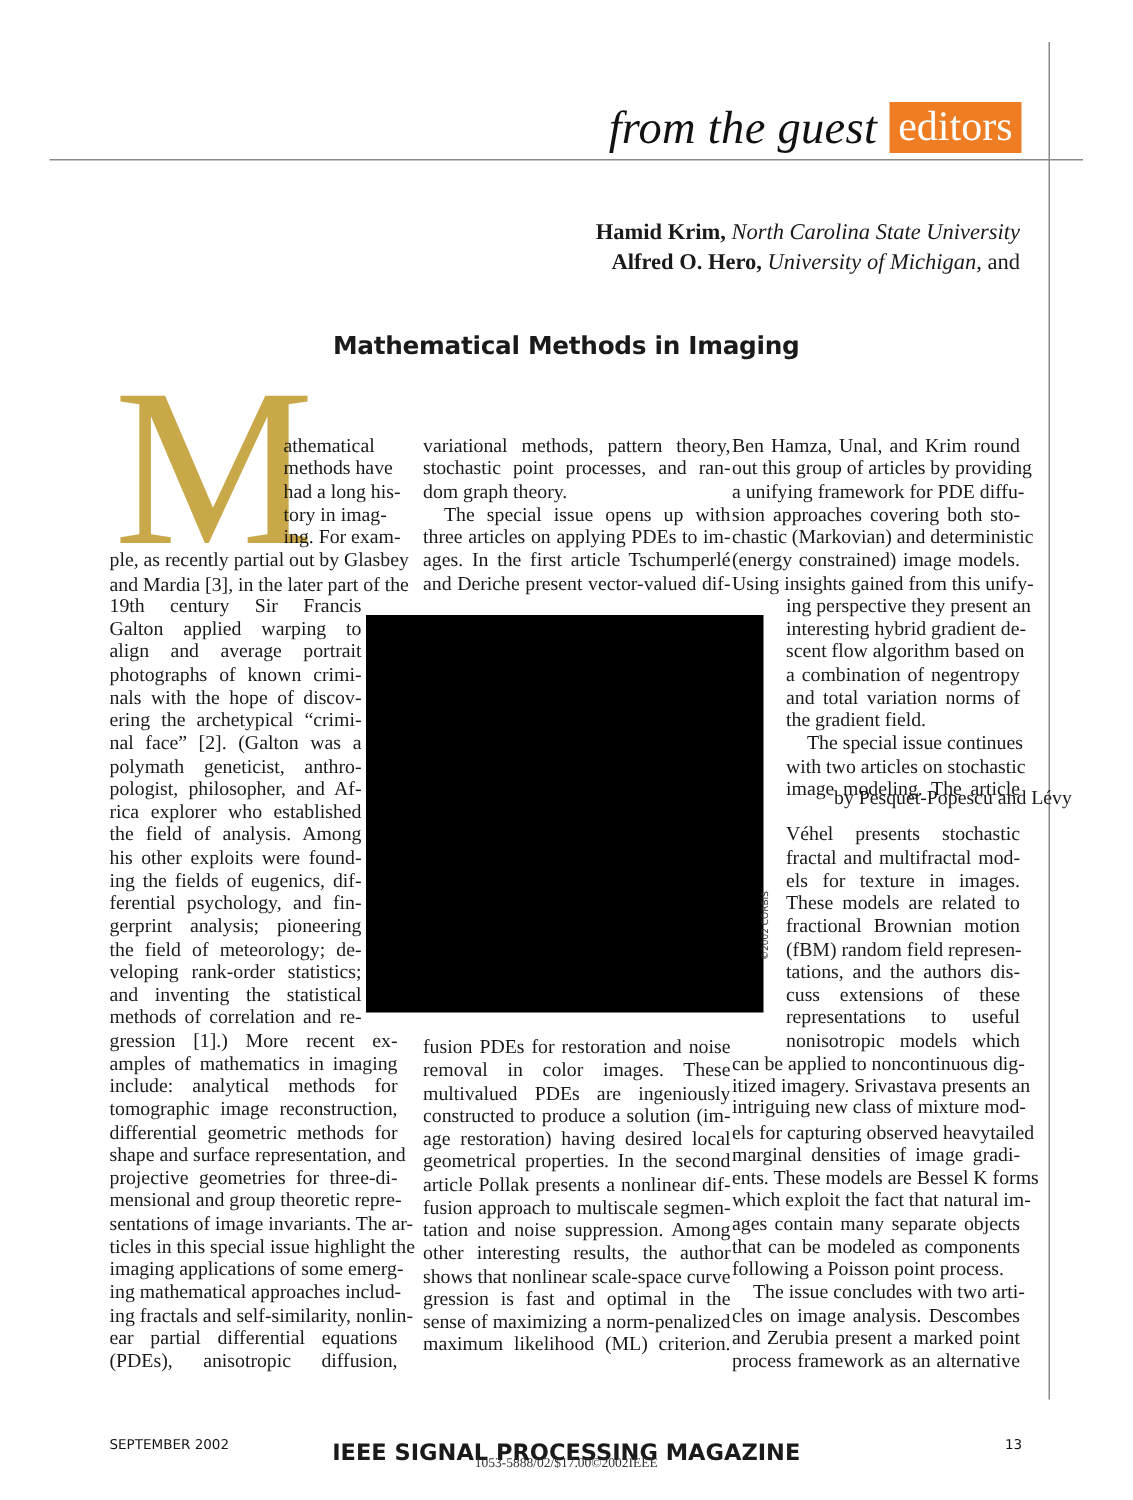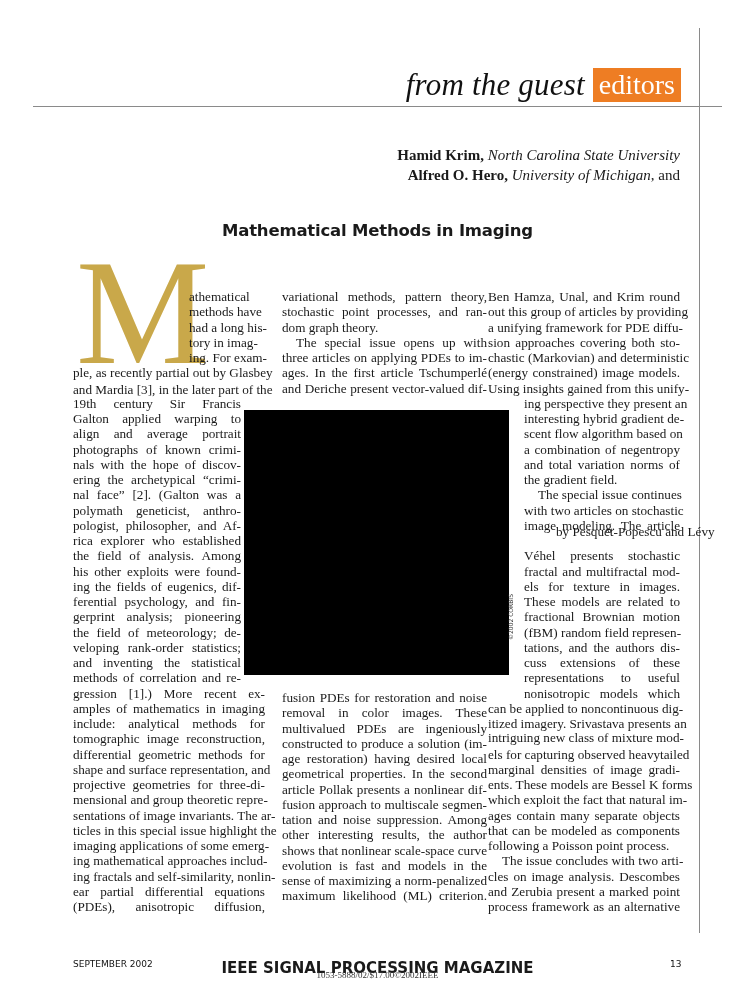--- a/index.html
+++ b/index.html
@@ -98,21 +98,21 @@
     <div class="line" style="left: 282px; width: 205px; top: 705.25px;">removal in color images. These</div>
     <div class="line" style="left: 282px; width: 205px; top: 720.5px;">multivalued PDEs are ingeniously</div>
     <div class="line" style="left: 282px; width: 205px; top: 735.75px;">constructed to produce a solution (im-</div>
     <div class="line" style="left: 282px; width: 205px; top: 751px;">age restoration) having desired local</div>
     <div class="line" style="left: 282px; width: 205px; top: 766.25px;">geometrical properties. In the second</div>
     <div class="line" style="left: 282px; width: 205px; top: 781.5px;">article Pollak presents a nonlinear dif-</div>
     <div class="line" style="left: 282px; width: 205px; top: 796.75px;">fusion approach to multiscale segmen-</div>
     <div class="line" style="left: 282px; width: 205px; top: 812px;">tation and noise suppression. Among</div>
     <div class="line" style="left: 282px; width: 205px; top: 827.25px;">other interesting results, the author</div>
     <div class="line" style="left: 282px; width: 205px; top: 842.5px;">shows that nonlinear scale-space curve</div>
-    <div class="line" style="left: 282px; width: 205px; top: 857.75px;">evolution is fast and models in the</div>
+    <div class="line" style="left: 282px; width: 205px; top: 857.75px;">gression is fast and optimal in the</div>
     <div class="line" style="left: 282px; width: 205px; top: 873px;">sense of maximizing a norm-penalized</div>
     <div class="line" style="left: 282px; width: 205px; top: 888.25px;">maximum likelihood (ML) criterion.</div>
     <div class="line" style="left: 488px; width: 192px; top: 289px;">Ben Hamza, Unal, and Krim round</div>
     <div class="line" style="left: 488px; width: 192px; top: 304.25px;">out this group of articles by providing</div>
     <div class="line" style="left: 488px; width: 192px; top: 319.5px;">a unifying framework for PDE diffu-</div>
     <div class="line" style="left: 488px; width: 192px; top: 334.75px;">sion approaches covering both sto-</div>
     <div class="line" style="left: 488px; width: 192px; top: 350px;">chastic (Markovian) and deterministic</div>
     <div class="line" style="left: 488px; width: 192px; top: 365.25px;">(energy constrained) image models.</div>
     <div class="line" style="left: 488px; width: 192px; top: 380.5px;">Using insights gained from this unify-</div>
     <div class="line" style="left: 524px; width: 156px; top: 395.75px;">ing perspective they present an</div>

